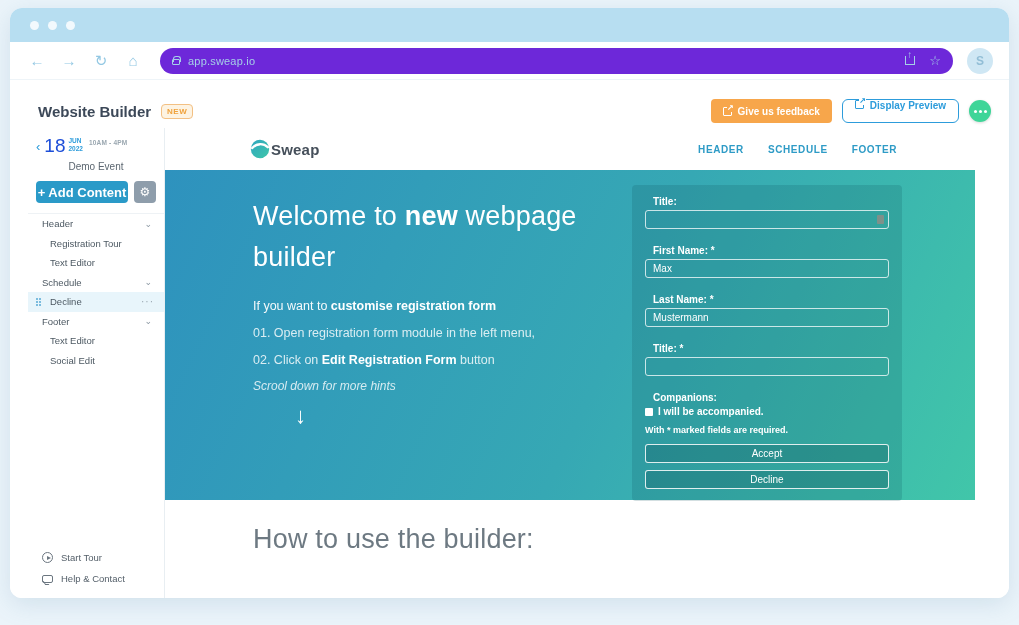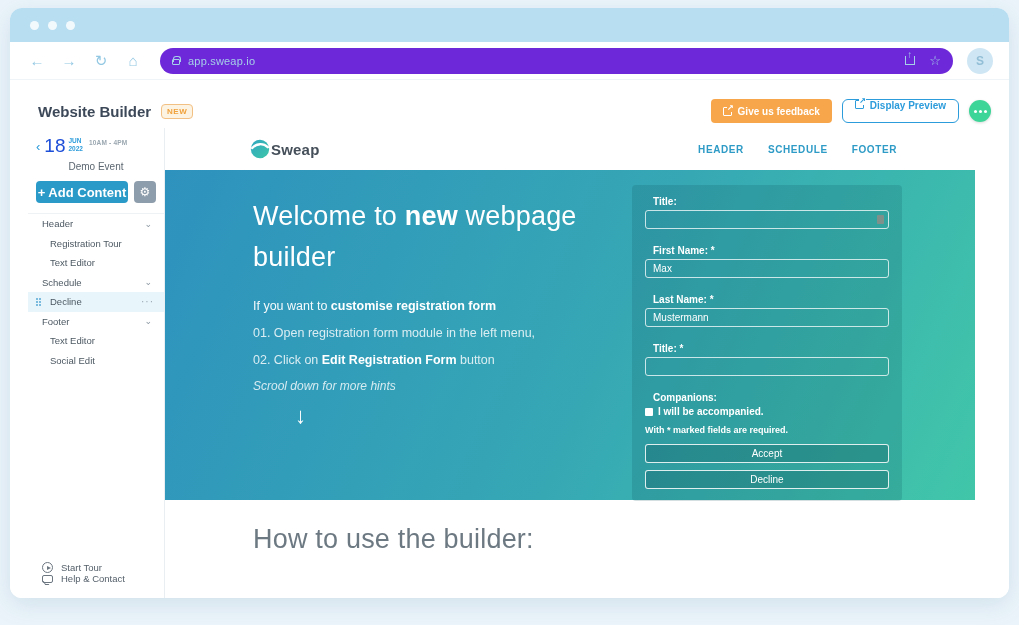--- a/index.html
+++ b/index.html
@@ -76,21 +76,21 @@
   .sb-menu { display:flex; flex-direction:column; }
   .sb-item { height:19.5px; display:flex; align-items:center; font-size:9.5px; color:#4c5862; cursor:pointer; position:relative; }
   .sb-item.section { padding-left:14px; }
   .sb-item.child { padding-left:22px; }
   .sb-item .chev { position:absolute; right:12px; color:#8a97a2; font-size:9px; }
   .sb-item.active { background:#e8f5fb; padding-left:22px; }
   .drag-handle { position:absolute; left:8px; top:6px; width:2px; height:2px; background:#57a8d4; border-radius:50%;
     box-shadow:0 3px 0 #57a8d4, 0 6px 0 #57a8d4, 3px 0 0 #57a8d4, 3px 3px 0 #57a8d4, 3px 6px 0 #57a8d4; }
   .more-dots { position:absolute; right:10px; color:#9aa7b0; font-size:10px; letter-spacing:1px; }
   .sb-spacer { flex:1; }
-  .sb-footer { padding:0 0 14px 14px; display:flex; flex-direction:column; gap:0; }
+  .sb-footer { padding:0 0 14px 14px; display:flex; flex-direction:column; gap:10px; }
   .sb-foot-item { display:flex; align-items:center; gap:8px; font-size:9.5px; color:#55606a; cursor:pointer; }
   .ic-play { width:11px; height:11px; border:1px solid #6b7680; border-radius:50%; position:relative; flex:0 0 11px; }
   .ic-play::before { content:''; position:absolute; left:3.5px; top:2.5px;
     border-left:4px solid #6b7680; border-top:2.5px solid transparent; border-bottom:2.5px solid transparent; }
   .ic-chat { width:11px; height:8px; border:1px solid #6b7680; border-radius:2px; position:relative; flex:0 0 11px; }
   .ic-chat::after { content:''; position:absolute; left:1px; bottom:-3px; width:3px; height:3px;
     border-left:1px solid #6b7680; border-bottom:1px solid #6b7680; transform:skewX(35deg); }
   
   .preview-wrap { flex:1; overflow:hidden; padding-right:16px; display:flex; flex-direction:column; }
   .site-header { height:42px; flex:0 0 42px; background:#fff; display:flex; align-items:center; padding:0 78px 0 84px; }

